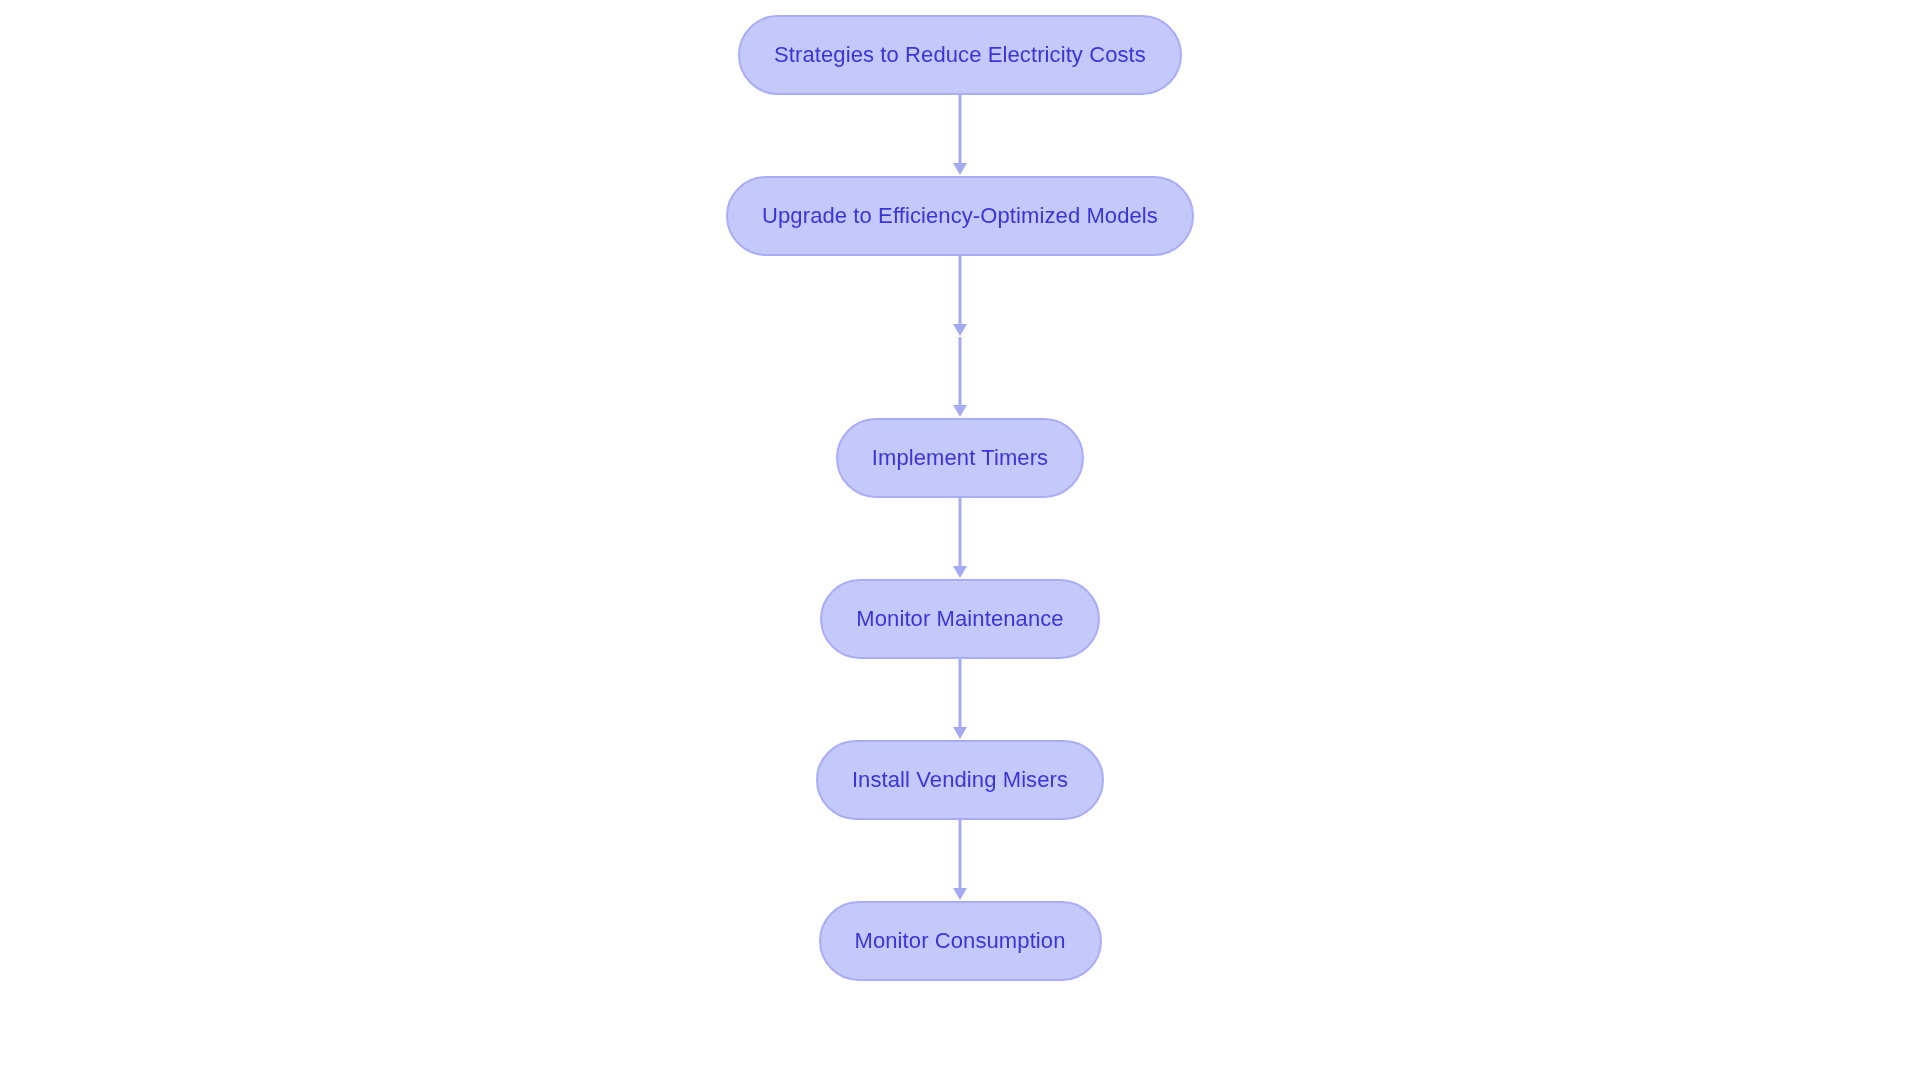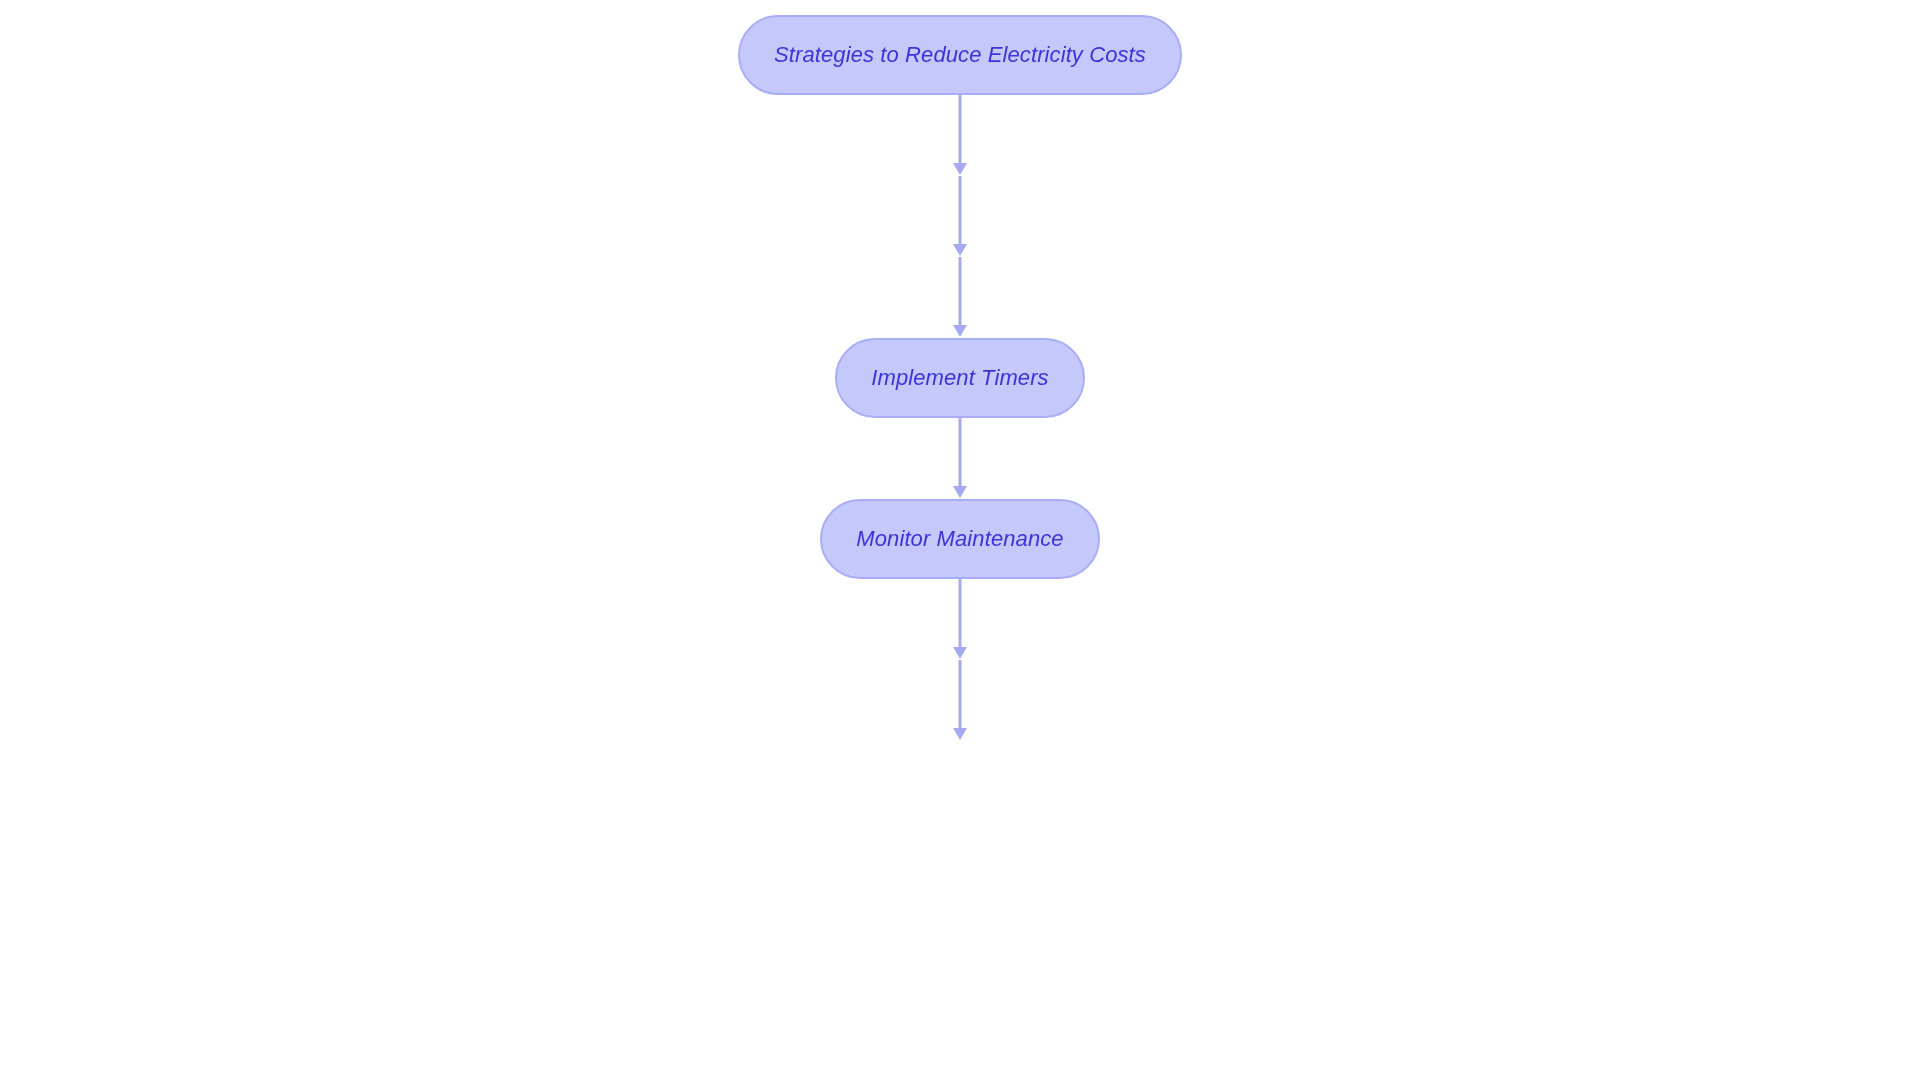--- a/index.html
+++ b/index.html
@@ -31,21 +31,20 @@
     height: 1083px;
     display: flex;
     flex-direction: column;
     align-items: center;
   }
 
   .flow-step {
     display: flex;
     flex-direction: column;
     align-items: center;
-    font-style: italic;
   }
 
   
   .node {
     box-sizing: border-box;
     height: 80px;
     border-radius: 40px;
     background: #c5c8fa;
     border: 2px solid #a8adf5;
     display: flex;
@@ -87,20 +86,25 @@
       </div>
     </div>
 
     <div class="connector">
       <svg width="16" height="81" viewBox="0 0 16 81" xmlns="http://www.w3.org/2000/svg" aria-hidden="true">
         <line x1="8" y1="0" x2="8" y2="69" stroke="#a5aaf0" stroke-width="3"></line>
         <polygon points="1,68 15,68 8,80" fill="#a5aaf0"></polygon>
       </svg>
     </div>
 
+    <div class="flow-step">
+      <div class="node">
+        <span class="node-label">Upgrade to Efficiency-Optimized Models</span>
+      </div>
+    </div>
 
     <div class="connector">
       <svg width="16" height="81" viewBox="0 0 16 81" xmlns="http://www.w3.org/2000/svg" aria-hidden="true">
         <line x1="8" y1="0" x2="8" y2="69" stroke="#a5aaf0" stroke-width="3"></line>
         <polygon points="1,68 15,68 8,80" fill="#a5aaf0"></polygon>
       </svg>
     </div>
 
 
     <div class="connector">
@@ -129,23 +133,33 @@
       </div>
     </div>
 
     <div class="connector">
       <svg width="16" height="81" viewBox="0 0 16 81" xmlns="http://www.w3.org/2000/svg" aria-hidden="true">
         <line x1="8" y1="0" x2="8" y2="69" stroke="#a5aaf0" stroke-width="3"></line>
         <polygon points="1,68 15,68 8,80" fill="#a5aaf0"></polygon>
       </svg>
     </div>
 
+    <div class="flow-step">
+      <div class="node">
+        <span class="node-label">Install Vending Misers</span>
+      </div>
+    </div>
 
     <div class="connector">
       <svg width="16" height="81" viewBox="0 0 16 81" xmlns="http://www.w3.org/2000/svg" aria-hidden="true">
         <line x1="8" y1="0" x2="8" y2="69" stroke="#a5aaf0" stroke-width="3"></line>
         <polygon points="1,68 15,68 8,80" fill="#a5aaf0"></polygon>
       </svg>
     </div>
 
+    <div class="flow-step">
+      <div class="node">
+        <span class="node-label">Monitor Consumption</span>
+      </div>
+    </div>
 
   </div>
 </div>
 
 </body></html>

